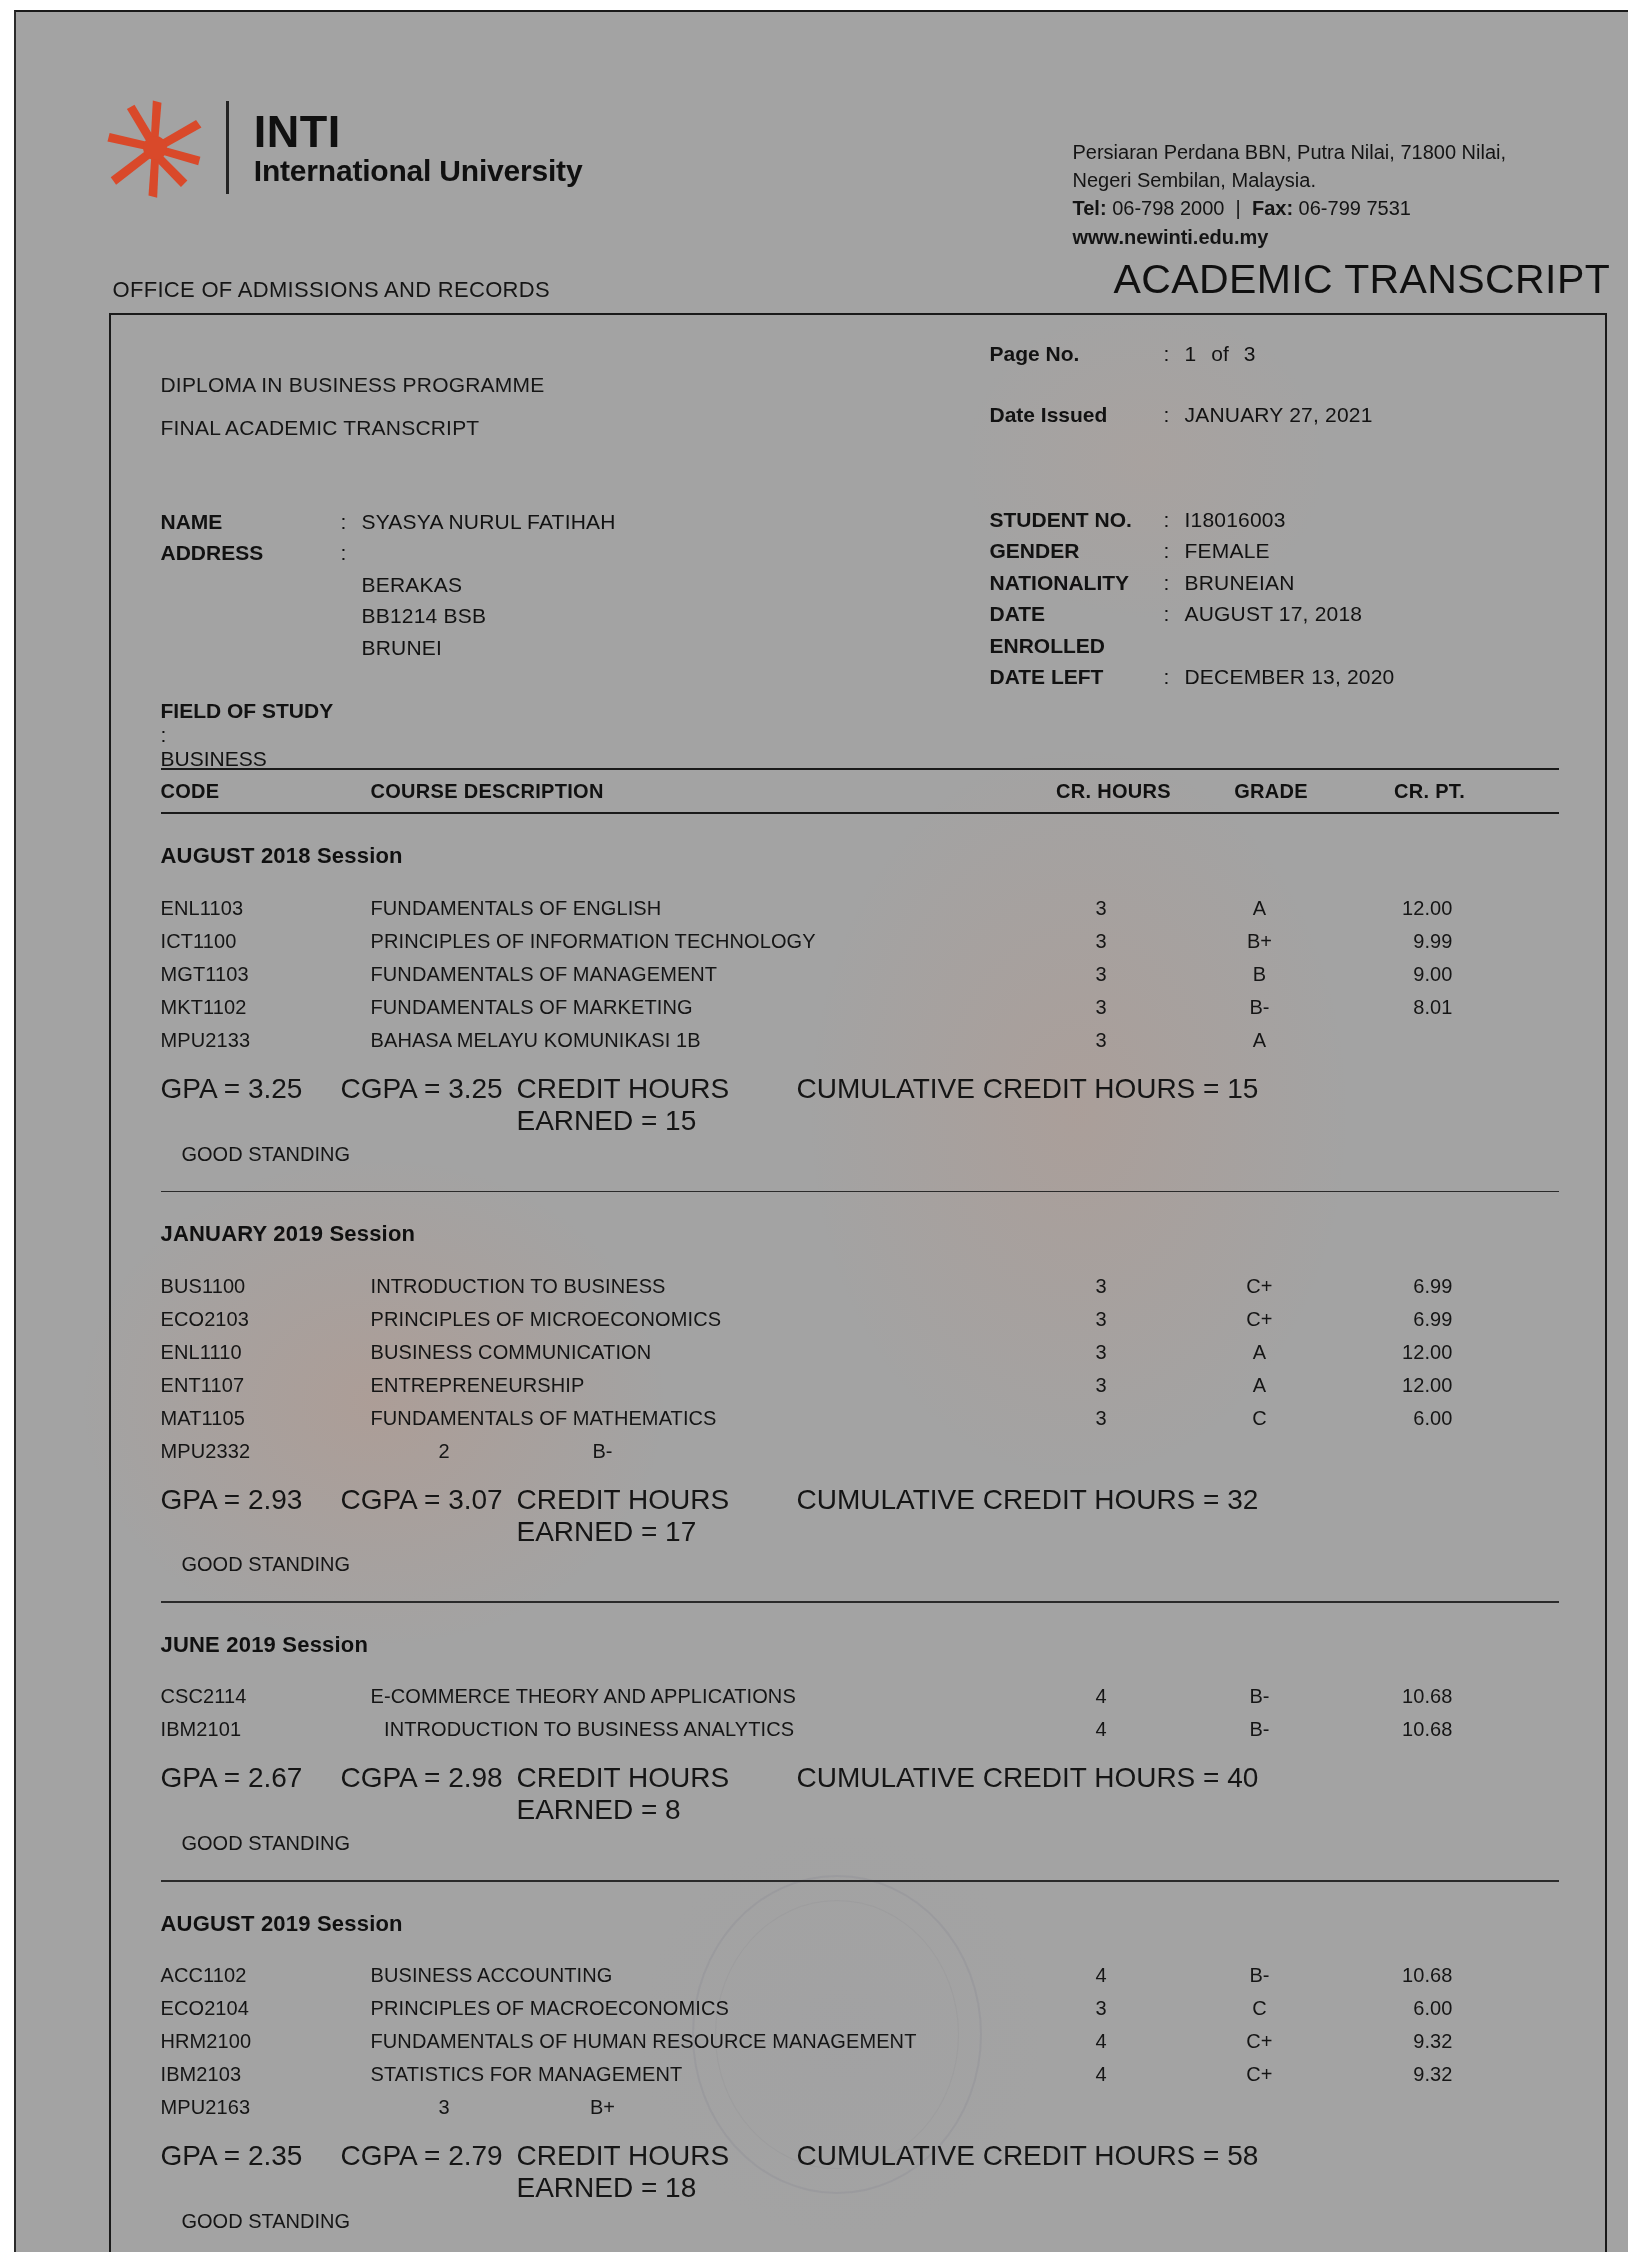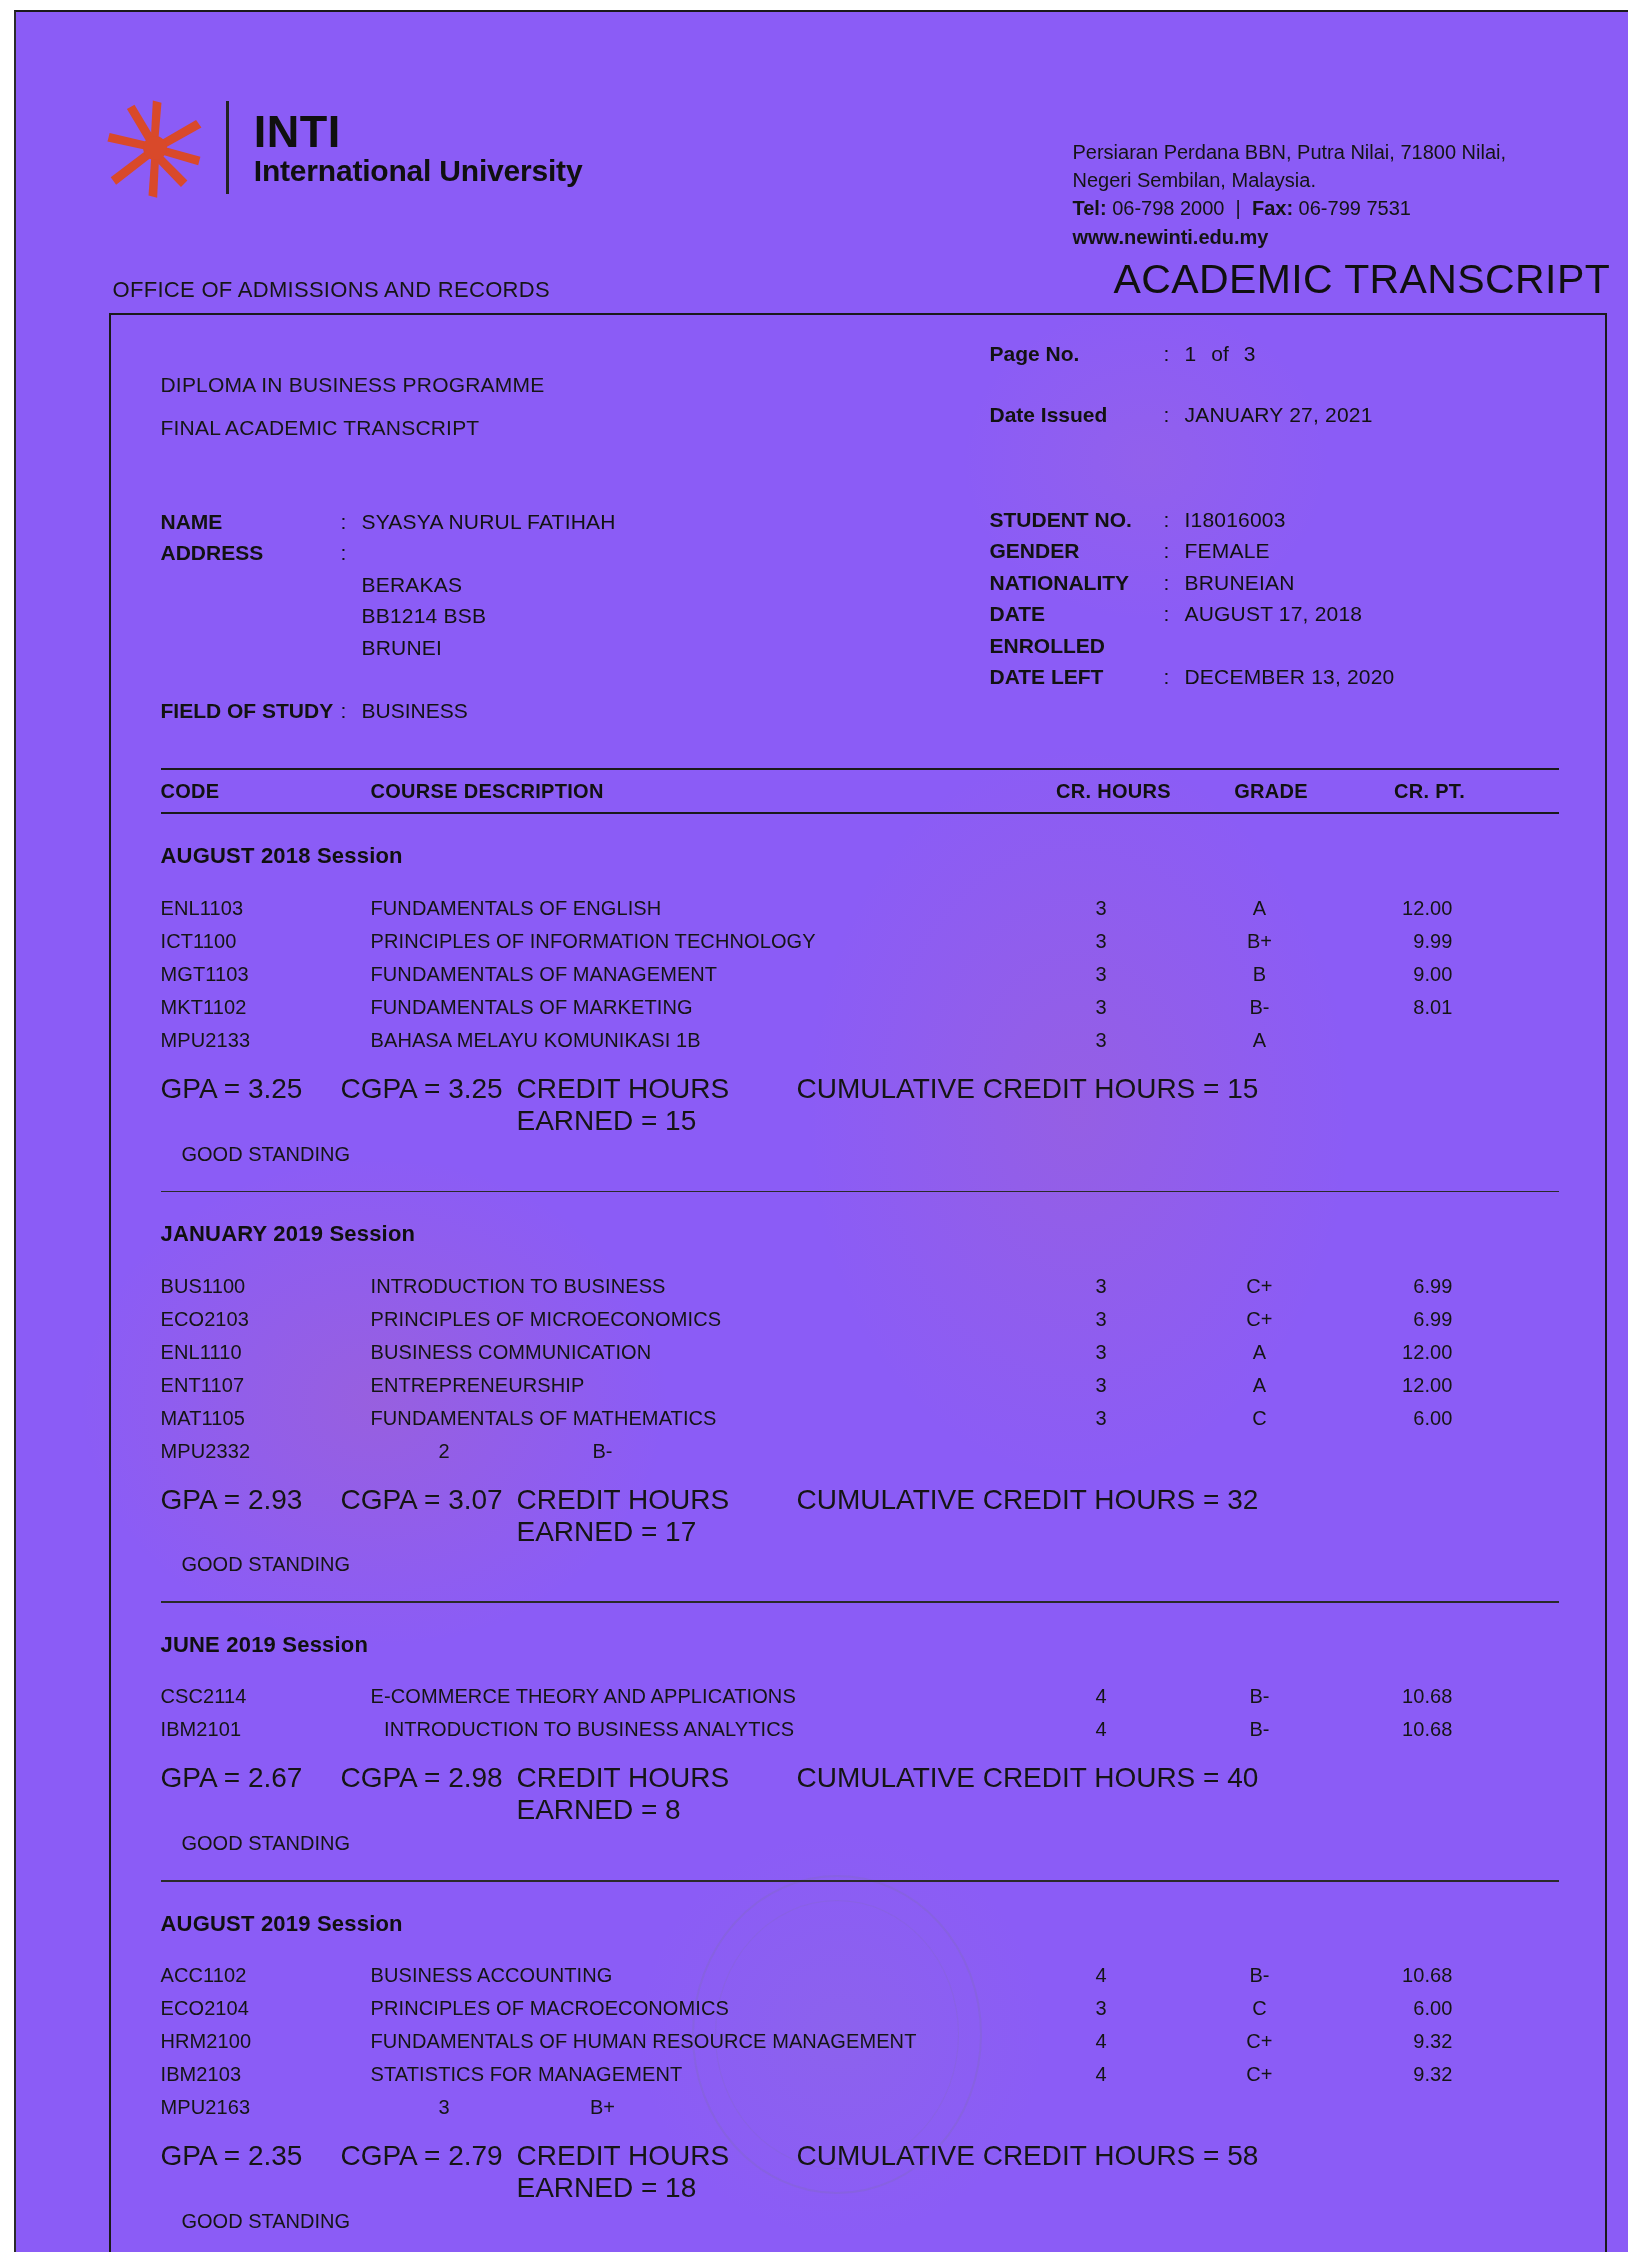--- a/index.html
+++ b/index.html
@@ -13,21 +13,21 @@
     overflow: hidden;
   }
 
   
   .page {
     position: absolute;
     left: 13.5px;
     top: 9.7px;
     width: 1614px;
     height: 2242px;
-    background: #8b5cf6;
+    background: #a3a3a3;
     border-top: 2.9px solid #1a1a1a;
     border-left: 2.9px solid #2b2b2b;
     overflow: hidden;
   }
 
   
   .scan-tint {
     position: absolute;
     border-radius: 50%;
     pointer-events: none;
@@ -167,20 +167,21 @@
   .ident-right { position: absolute; left: 879px; top: 189px; }
   .ident-right .ident-row .k { width: 174px; }
 
   .field-study {
     position: absolute;
     left: 50px; top: 384px;
     display: flex;
     align-items: baseline;
     font-size: 21px;
     color: #121212;
+    flex-direction: column;
   }
   .field-study .k { width: 180px; font-weight: bold; }
   .field-study .c { width: 21px; }
 
   
   .tbl {
     position: absolute;
     left: 50px; top: 439px;
     width: 1398px;
     margin-top: 14px;

